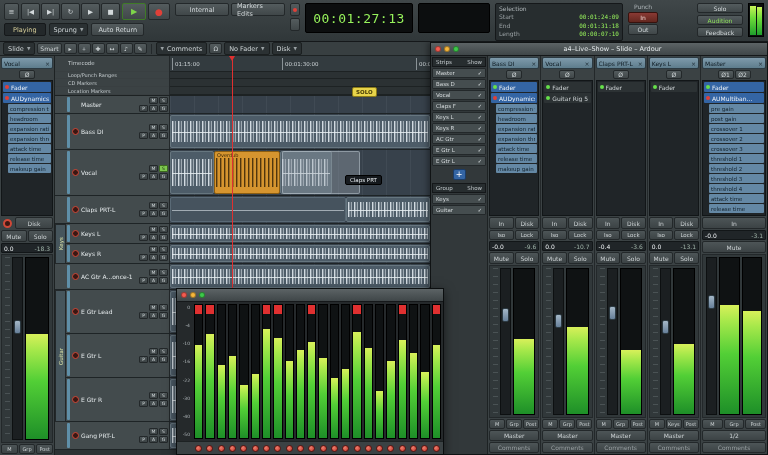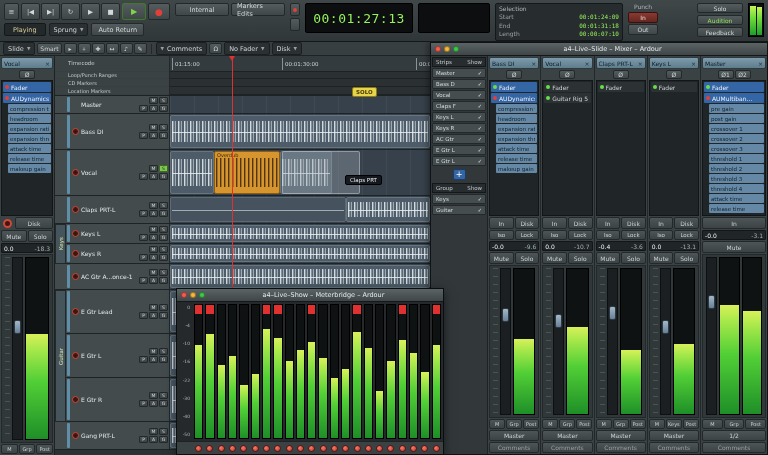--- a/index.html
+++ b/index.html
@@ -655,21 +655,21 @@
     </div>
   </section>
 
   <section class="mixer">
     <div class="win-title">
       <span class="lights">
         <span class="light l-red"></span>
         <span class="light l-yellow"></span>
         <span class="light l-green"></span>
       </span>
-      <span class="win-name">a4–Live–Slide – Mixer – Ardour</span>
+      <span class="win-name">a4–Live–Show – Slide – Ardour</span>
     </div>
     <div class="mixer-body">
       <aside class="sidebar">
         <div class="sb-header">
             <span>Strips</span>
             <span>Show</span>
           </div>
         <div class="sb-list">
 
         <div class="sb-item">
@@ -1102,21 +1102,20 @@
     </div>
   </section>
 
   <section class="meterbridge">
     <div class="win-title">
       <span class="lights">
         <span class="light l-red"></span>
         <span class="light l-yellow"></span>
         <span class="light l-green"></span>
       </span>
-      <span class="win-name">a4–Live–Show – Meterbridge – Ardour</span>
     </div>
     <div class="mb-body">
       <div class="mb-scale">
 
       <span>0</span>
           <span>-4</span>
           <span>-10</span>
           <span>-16</span>
           <span>-22</span>
           <span>-30</span>

